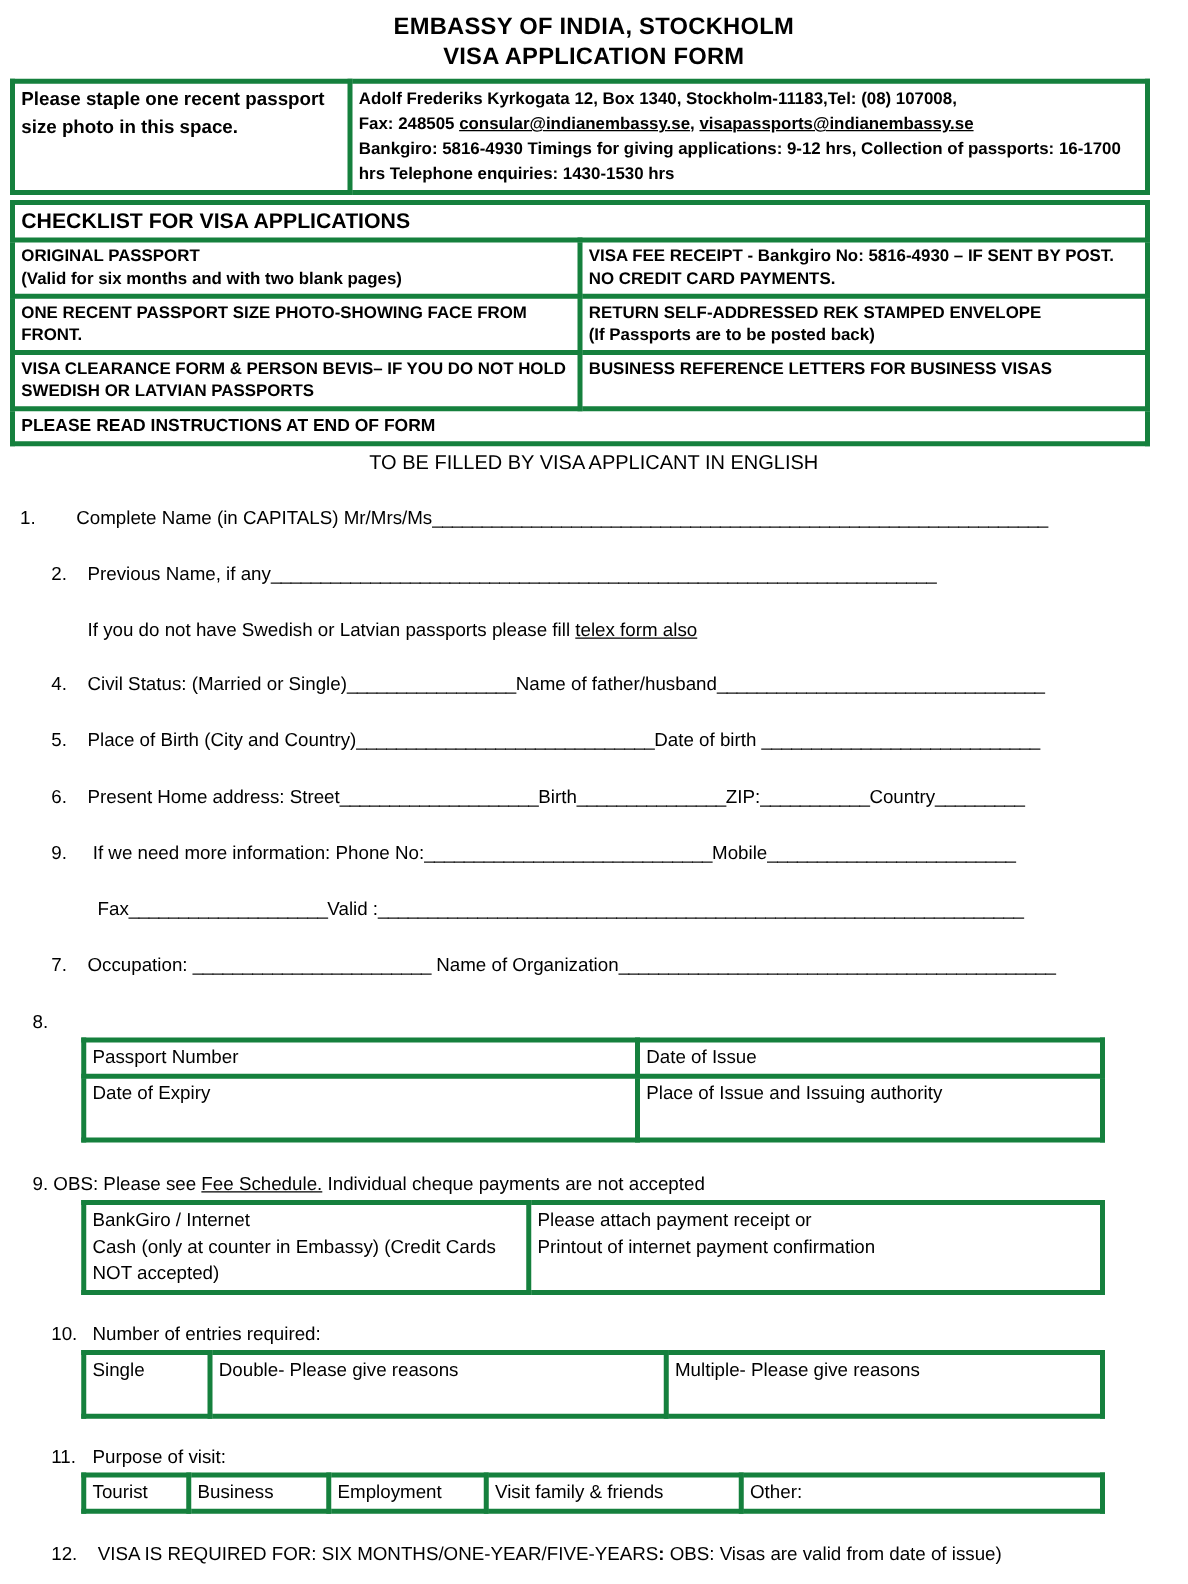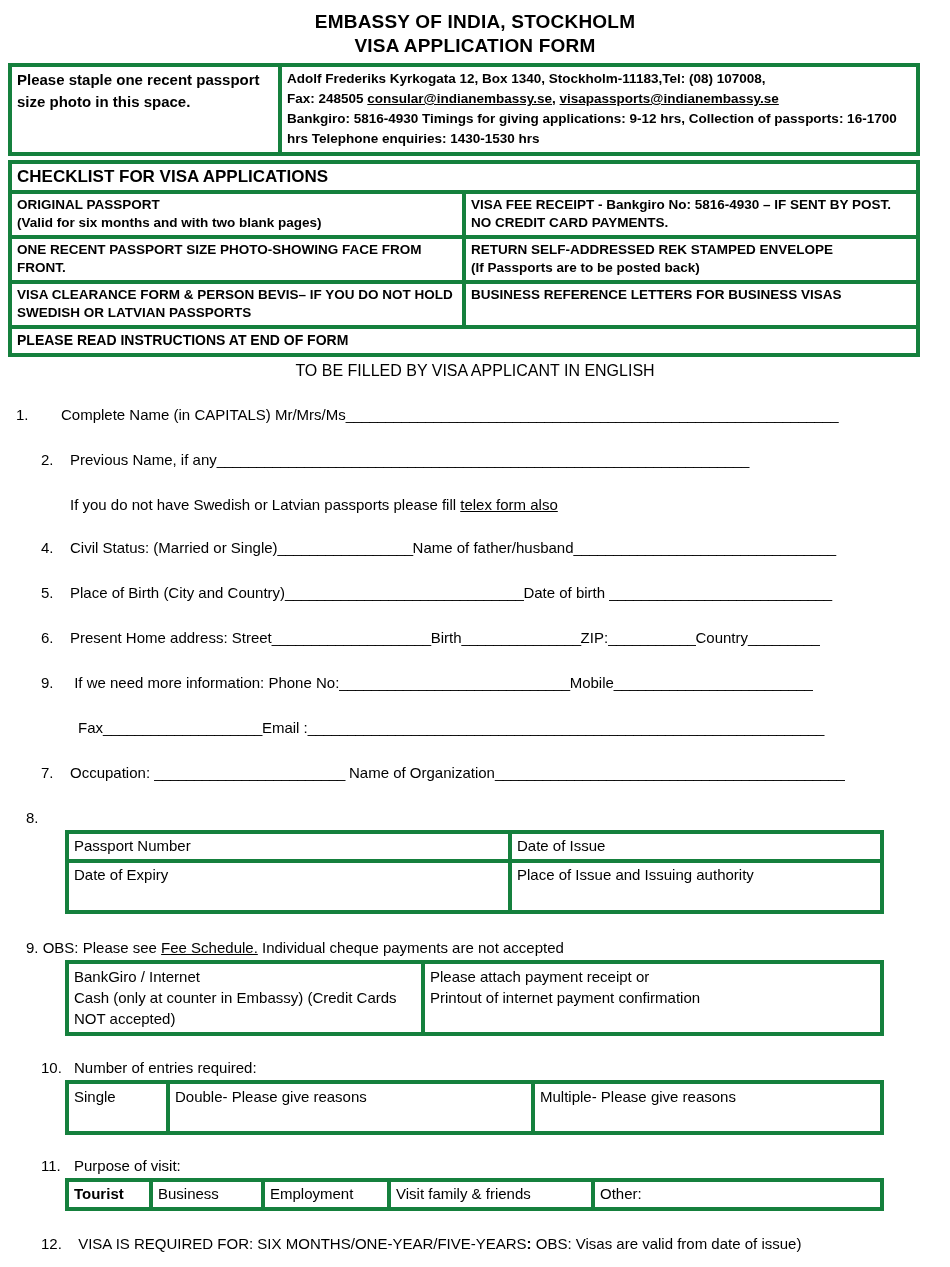--- a/index.html
+++ b/index.html
@@ -160,21 +160,21 @@
   .purpose-table {
     width: 819px;
     margin-left: 65px;
   }
   .purpose-table td {
     font-size: 15px;
     line-height: 20px;
     padding-top: 1px;
     padding-bottom: 1px;
   }
-  .pu-c1 { width: 70px; font-weight: bold; }
+  .pu-c1 { width: 70px; }
   .pu-c2 { width: 98px; }
   .pu-c3 { width: 112px; }
   .pu-c4 { width: 190px; }
 
   .cell-tall-1 { height: 42px; }
   .cell-tall-2 { height: 46px; }
   .cell-tall-3 { height: 52px; }
 </style>
 </head>
 <body>
@@ -260,21 +260,21 @@
 
   <div class="q" style="margin-left:41px; margin-top:24px;">
     <span class="num" style="width:29px;">6.</span><span>Present Home address: Street</span><span class="blank">____________________</span><span>Birth</span><span class="blank">_______________</span><span>ZIP:</span><span class="blank">___________</span><span>Country</span><span class="blank">_________</span>
   </div>
 
   <div class="q" style="margin-left:41px; margin-top:24px;">
     <span class="num" style="width:29px;">9.</span><span> If we need more information: Phone No:</span><span class="blank">_____________________________</span><span>Mobile</span><span class="blank">_________________________</span>
   </div>
 
   <div class="q" style="margin-left:78px; margin-top:24px;">
-    <span>Fax</span><span class="blank">____________________</span><span>Email :</span><span class="blank">_________________________________________________________________</span>
+    <span>Fax</span><span class="blank">____________________</span><span>Valid :</span><span class="blank">_________________________________________________________________</span>
   </div>
 
   <div class="q" style="margin-left:41px; margin-top:24px;">
     <span class="num" style="width:29px;">7.</span><span>Occupation: </span><span class="blank">________________________</span><span> Name of Organization</span><span class="blank">____________________________________________</span>
   </div>
 
   <div class="q" style="margin-left:26px; margin-top:24px;">
     <span>8.</span>
   </div>
   <table class="grid passport-table" style="margin-top:2px;">

